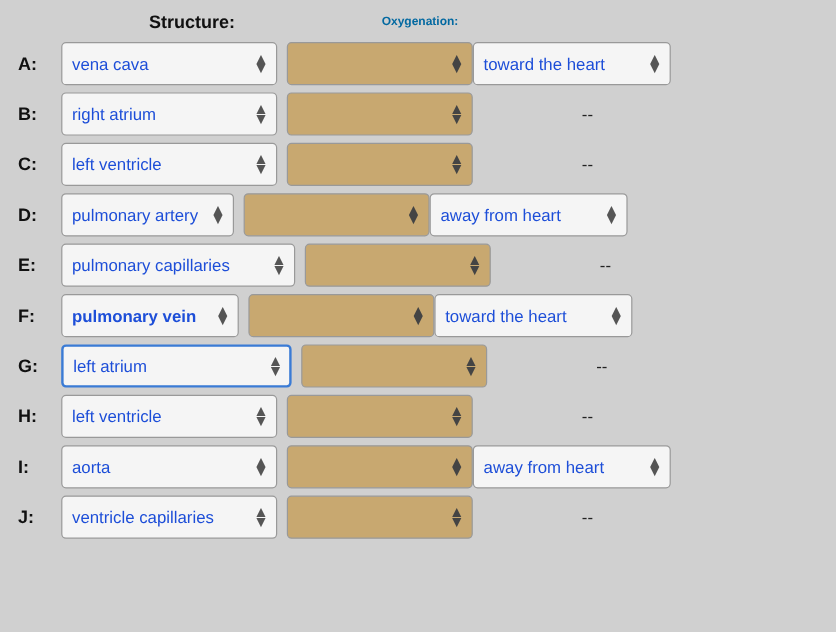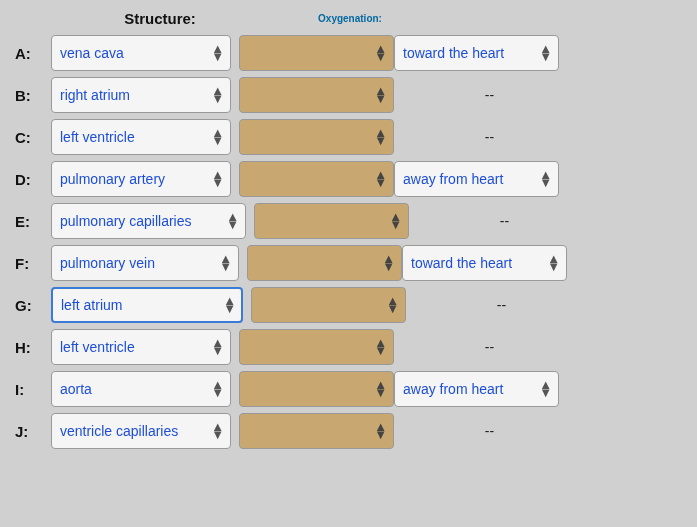--- a/index.html
+++ b/index.html
@@ -149,21 +149,21 @@
         <div class="fake-select-arrow">▲<br>▼</div>
       </div>
       <div class="oxy-box">
         <div class="oxy-arrow">▲<br>▼</div>
       </div>
       <div class="dash-text">--</div>
     </div>
     <div class="row">
       <div class="row-label">D:</div>
       <div class="select-box">
-        <div class="fake-select" style="width: 180px;">pulmonary artery</div>
+        <div class="fake-select" style="width: 144px;">pulmonary artery</div>
         <div class="fake-select-arrow">▲<br>▼</div>
       </div>
       <div class="oxy-box">
         <div class="oxy-arrow">▲<br>▼</div>
       </div>
       <div class="select-box">
         <div class="fake-select" style="width: 165px;">away from heart</div>
         <div class="fake-select-arrow">▲<br>▼</div>
       </div>
     </div>
@@ -174,21 +174,21 @@
         <div class="fake-select-arrow">▲<br>▼</div>
       </div>
       <div class="oxy-box">
         <div class="oxy-arrow">▲<br>▼</div>
       </div>
       <div class="dash-text">--</div>
     </div>
     <div class="row">
       <div class="row-label">F:</div>
       <div class="select-box">
-        <div class="fake-select" style="width: 188px;">pulmonary vein</div>
+        <div class="fake-select" style="width: 148px; font-weight: bold;">pulmonary vein</div>
         <div class="fake-select-arrow">▲<br>▼</div>
       </div>
       <div class="oxy-box">
         <div class="oxy-arrow">▲<br>▼</div>
       </div>
       <div class="select-box">
         <div class="fake-select" style="width: 165px;">toward the heart</div>
         <div class="fake-select-arrow">▲<br>▼</div>
       </div>
     </div>

